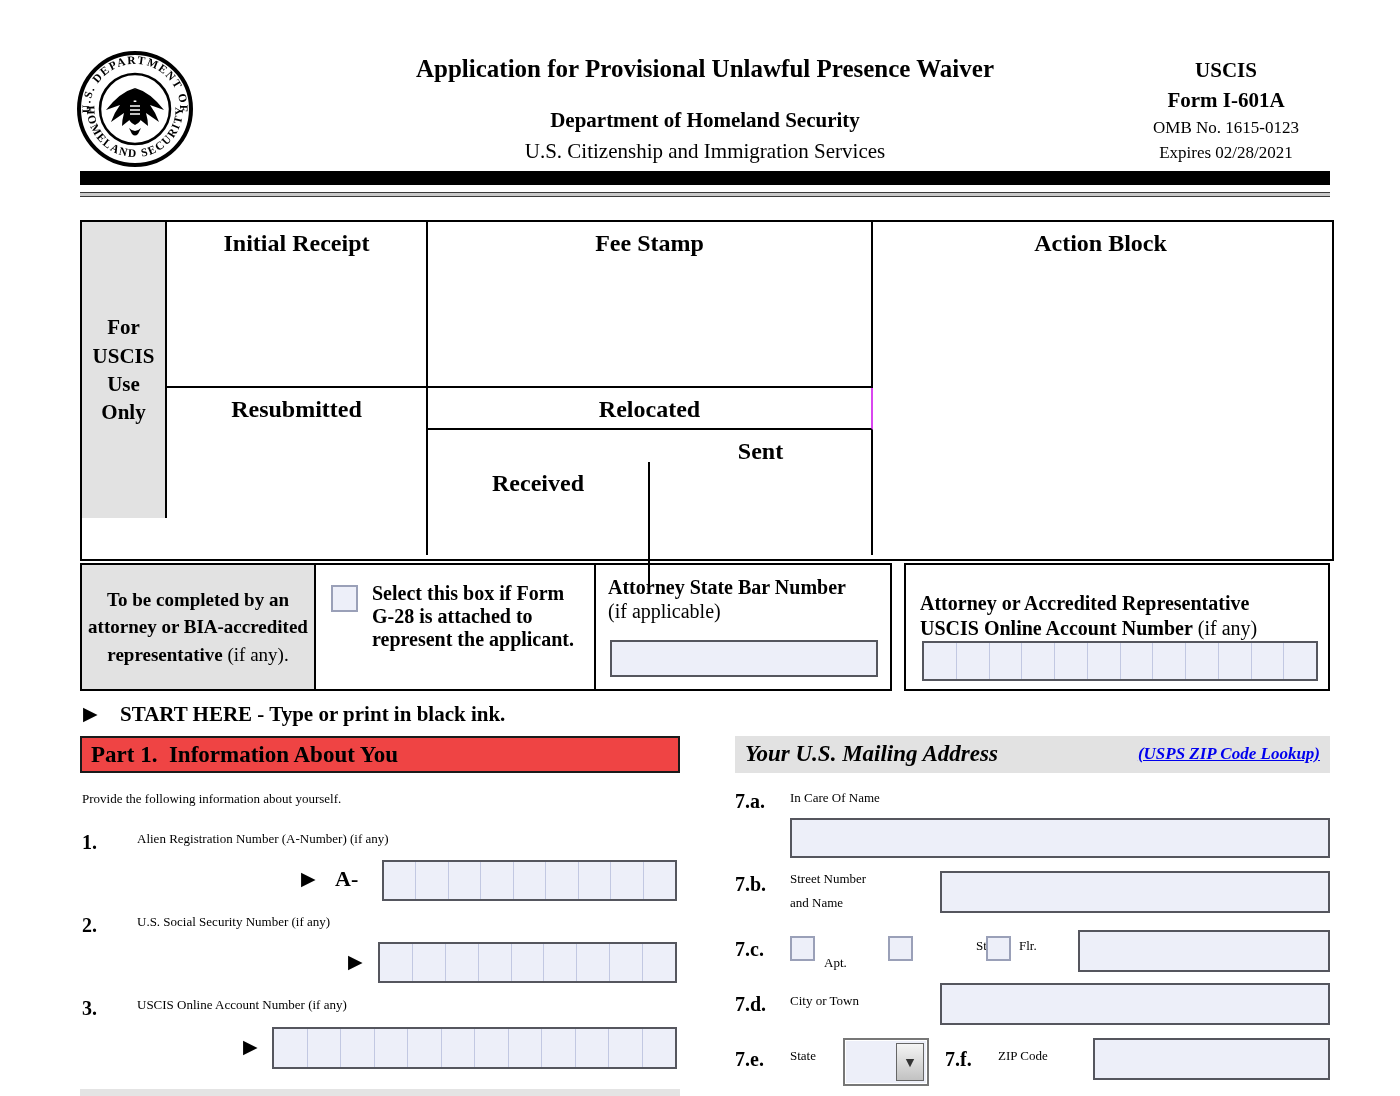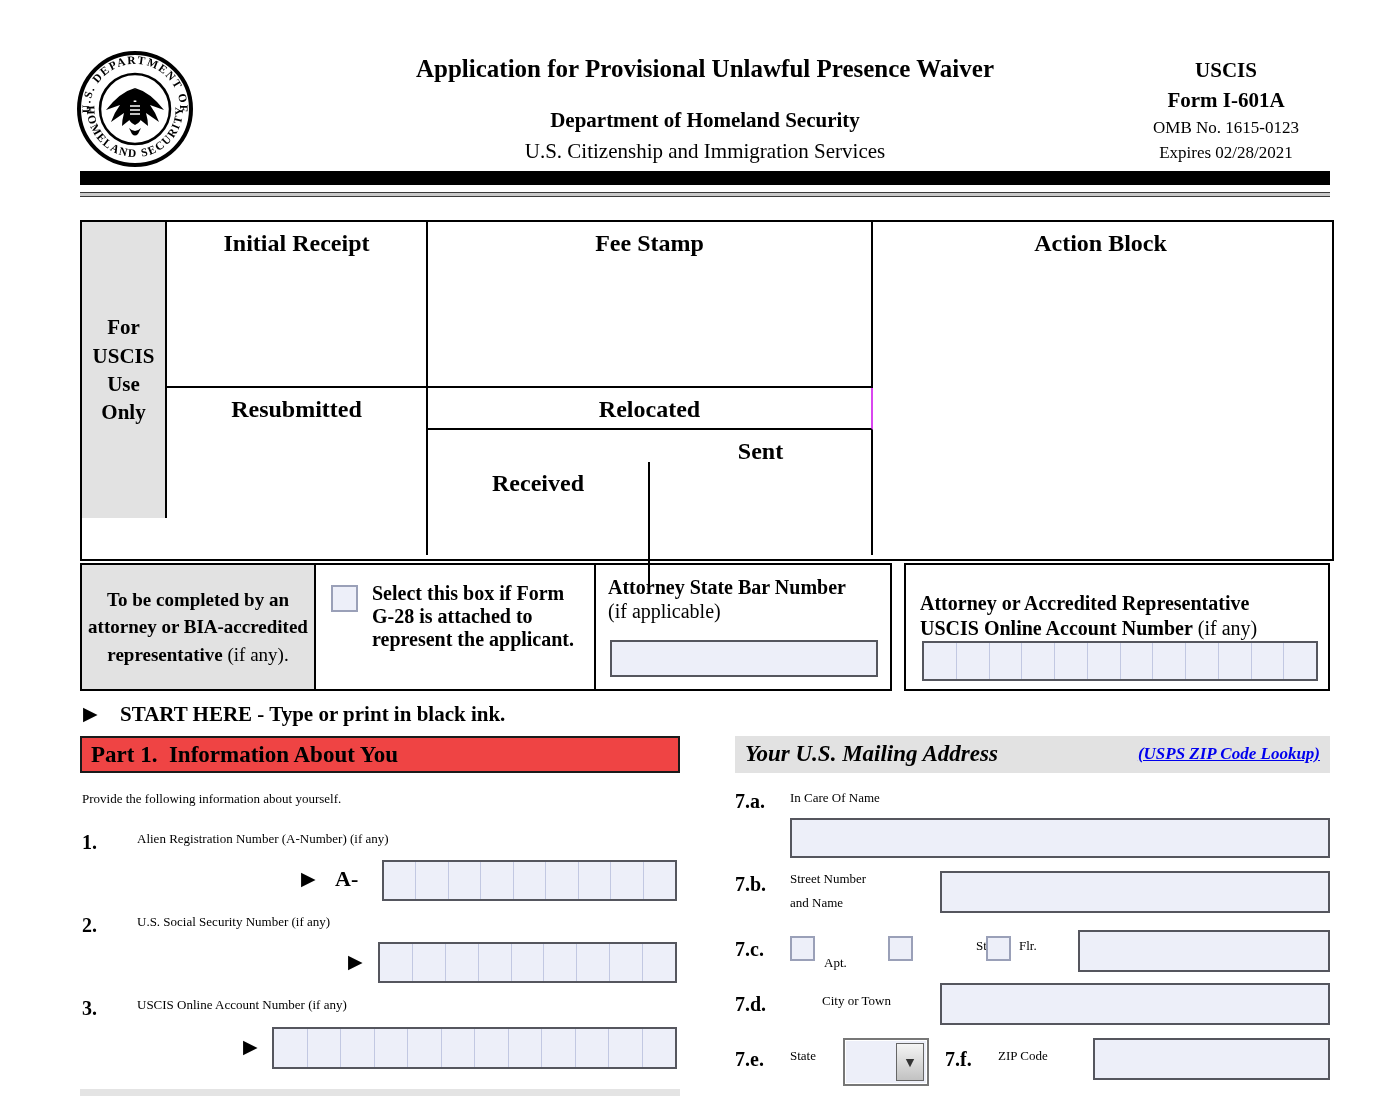--- a/index.html
+++ b/index.html
@@ -238,21 +238,21 @@
   <span class="abs num" style="left:735px;top:938px;">7.c.</span>
   <div class="cb abs" style="left:790px;top:936px;width:25px;height:25px;"></div>
   <span class="abs lbl" style="left:824px;top:938px;margin-top:17px;">Apt.</span>
   <div class="cb abs" style="left:888px;top:936px;width:25px;height:25px;"></div>
   <span class="abs lbl" style="left:976px;top:938px;">Ste.</span>
   <div class="cb abs" style="left:986px;top:936px;width:25px;height:25px;"></div>
   <span class="abs lbl" style="left:1019px;top:938px;">Flr.</span>
   <div class="field abs" style="left:1078px;top:930px;width:252px;height:42px;"></div>
 
   <span class="abs num" style="left:735px;top:993px;">7.d.</span>
-  <span class="abs lbl" style="left:790px;top:993px;margin-left:32px;">City or Town</span>
+  <span class="abs lbl" style="left:790px;top:993px;">City or Town</span>
   <div class="field abs" style="left:940px;top:983px;width:390px;height:42px;"></div>
 
   <span class="abs num" style="left:735px;top:1048px;">7.e.</span>
   <span class="abs lbl" style="left:790px;top:1048px;">State</span>
   <div class="dd abs" style="left:843px;top:1038px;width:82px;height:44px;">
     <div class="dd-btn">▼</div>
   </div>
   <span class="abs num" style="left:945px;top:1048px;">7.f.</span>
   <span class="abs lbl" style="left:998px;top:1048px;">ZIP Code</span>
   <div class="field abs" style="left:1093px;top:1038px;width:237px;height:42px;"></div>

